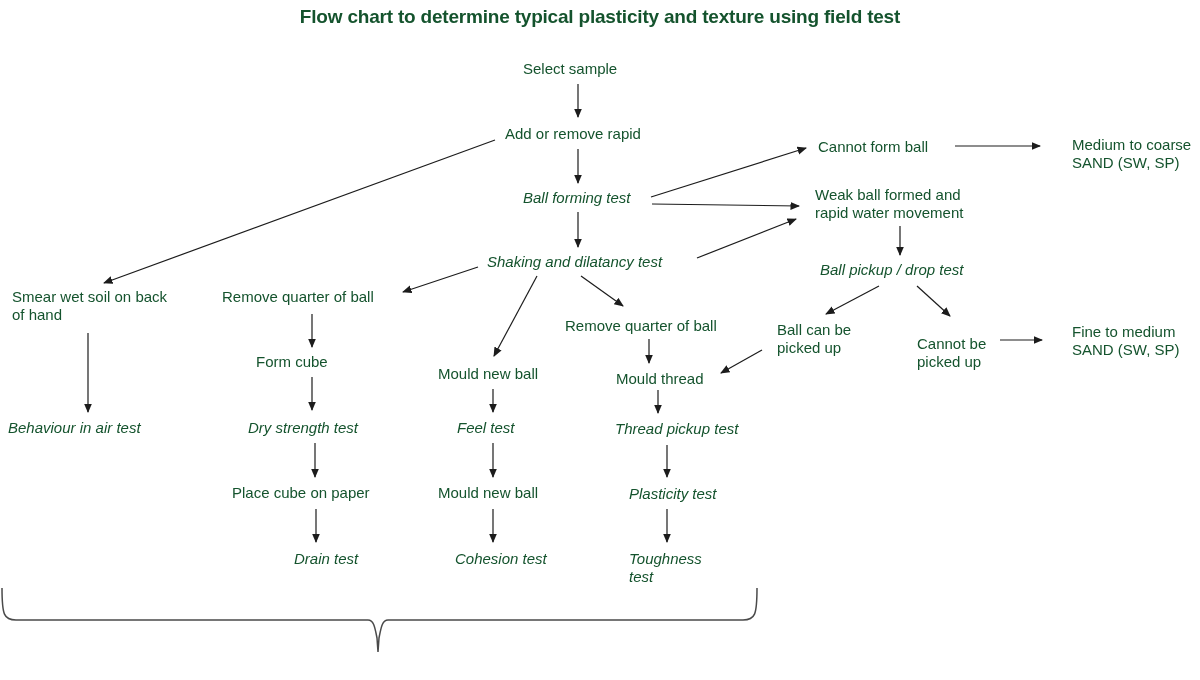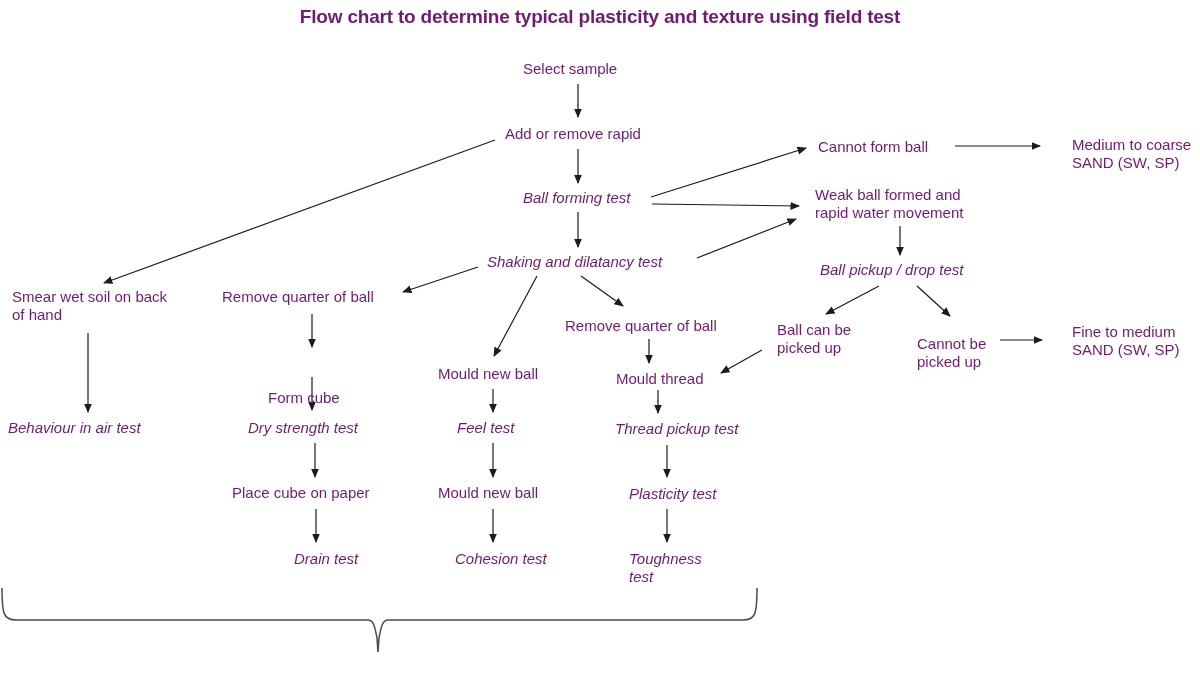--- a/index.html
+++ b/index.html
@@ -1,18 +1,18 @@
 <!DOCTYPE html>
 <html><head>
 <meta charset="utf-8">
 <style>
   html,body { margin:0; padding:0; background:#ffffff; }
   .canvas {
     position:relative; width:1200px; height:680px; background:#ffffff;
-    font-family:"Liberation Sans", sans-serif; color:#701a75; overflow:hidden;
+    font-family:"Liberation Sans", sans-serif; color:#14532d; overflow:hidden;
   }
   .title {
     position:absolute; top:6px; left:0; width:100%; text-align:center;
     font-size:19px; font-weight:bold; letter-spacing:-0.2px;
   }
   .node {
     position:absolute; font-size:15px; line-height:18px; white-space:nowrap;
   }
   .node.italic { font-style:italic; }
   .caption {
@@ -110,21 +110,21 @@
       <div class="node" style="left: 12px; top: 288px;">
         <div>Smear wet soil on back</div>
         <div>of hand</div>
       </div>
       <div class="node italic" style="left: 8px; top: 419px;">
         <div>Behaviour in air test</div>
       </div>
       <div class="node" style="left: 222px; top: 288px;">
         <div>Remove quarter of ball</div>
       </div>
-      <div class="node" style="left: 268px; top: 353px; margin-top: 36px;">
+      <div class="node" style="left: 256px; top: 353px;">
         <div>Form cube</div>
       </div>
       <div class="node italic" style="left: 248px; top: 419px;">
         <div>Dry strength test</div>
       </div>
       <div class="node" style="left: 232px; top: 484px;">
         <div>Place cube on paper</div>
       </div>
       <div class="node italic" style="left: 283px; top: 550px; margin-left: 11px;">
         <div>Drain test</div>

